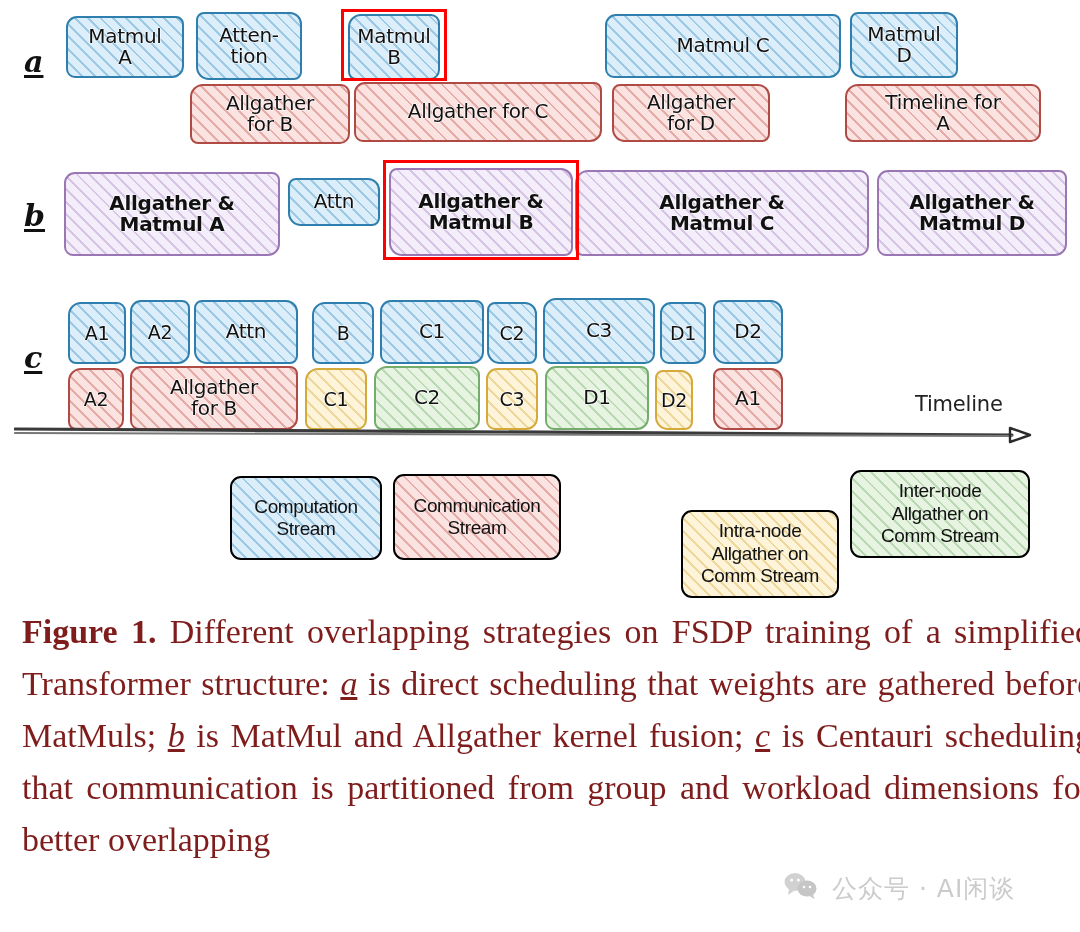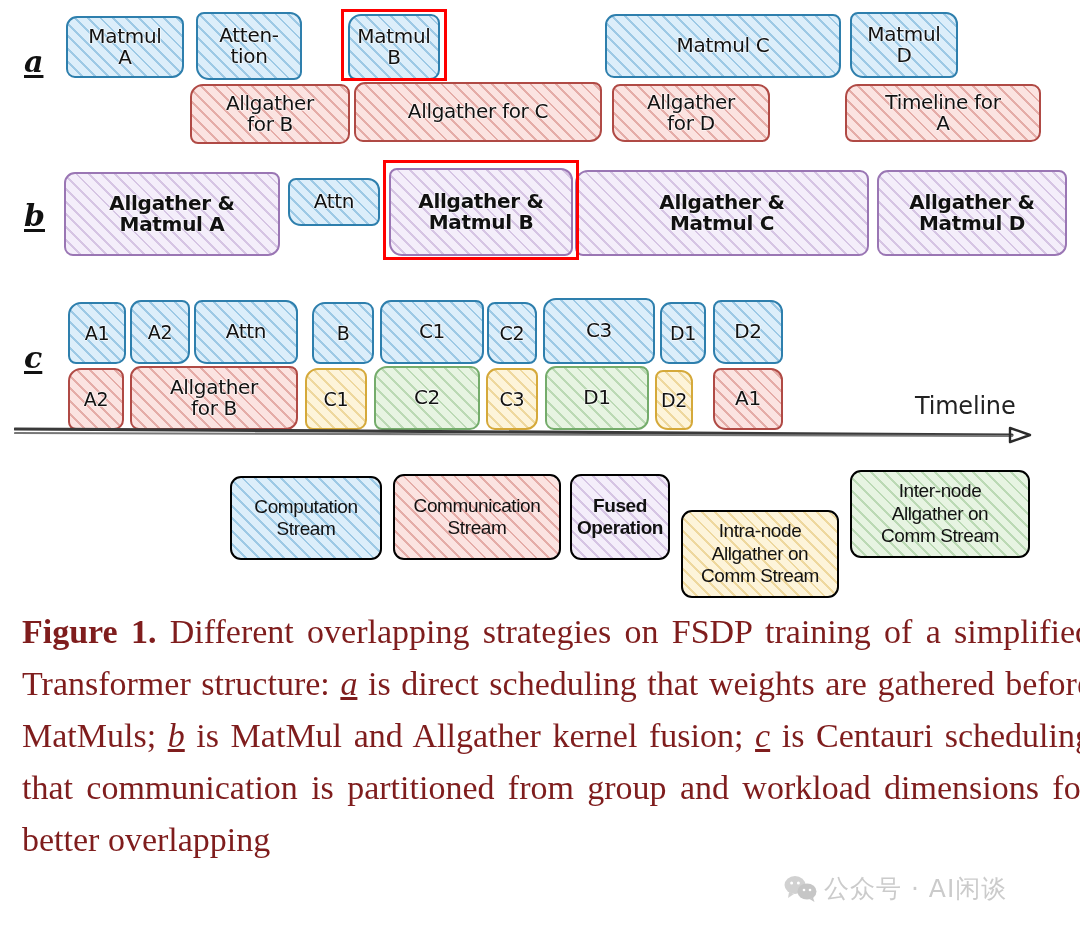--- a/index.html
+++ b/index.html
@@ -125,21 +125,21 @@
     left: 14px;
     top: 424px;
     width: 1022px;
     height: 22px;
   }
   #timeline-label {
     position: absolute;
     left: 915px;
     top: 392px;
     font-family: "DejaVu Sans", sans-serif;
-    font-size: 24px;
+    font-size: 21px;
     color: #222;
     letter-spacing: -0.2px;
   }
 
   
   #legend {
     position: absolute;
     left: 0;
     top: 466px;
     width: 1080px;
@@ -188,22 +188,21 @@
     text-decoration: underline;
     text-underline-offset: 2px;
   }
 
   
   #watermark {
     position: absolute;
     left: 784px;
     top: 872px;
     display: flex;
-    align-items: center;
-    gap: 6px;
+    gap: 14px;
     opacity: 0.95;
   }
   #watermark .wm-text {
     font-family: "DejaVu Sans", sans-serif;
     font-size: 25px;
     color: #c9c9c9;
     letter-spacing: 1px;
   }
 </style>
 </head>
@@ -336,24 +335,20 @@
   <div id="timeline-label">Timeline</div>
 
   <div id="legend">
       <div class="legend-box c-blue" style="left: 230px; top: 10px; width: 152px; height: 84px;">
         <span class="lbl">Computation
 Stream</span>
       </div>
       <div class="legend-box c-red" style="left: 393px; top: 8px; width: 168px; height: 86px;">
         <span class="lbl">Communication
 Stream</span>
-      </div>
-      <div class="legend-box c-purple" style="left: 570px; top: 8px; width: 100px; height: 86px;">
-        <span class="lbl">Fused
-Operation</span>
       </div>
       <div class="legend-box c-yellow" style="left: 681px; top: 4px; width: 158px; height: 88px; margin-top: 40px;">
         <span class="lbl">Intra-node
 Allgather on
 Comm Stream</span>
       </div>
       <div class="legend-box c-green" style="left: 850px; top: 4px; width: 180px; height: 88px;">
         <span class="lbl">Inter-node
 Allgather on
 Comm Stream</span>

